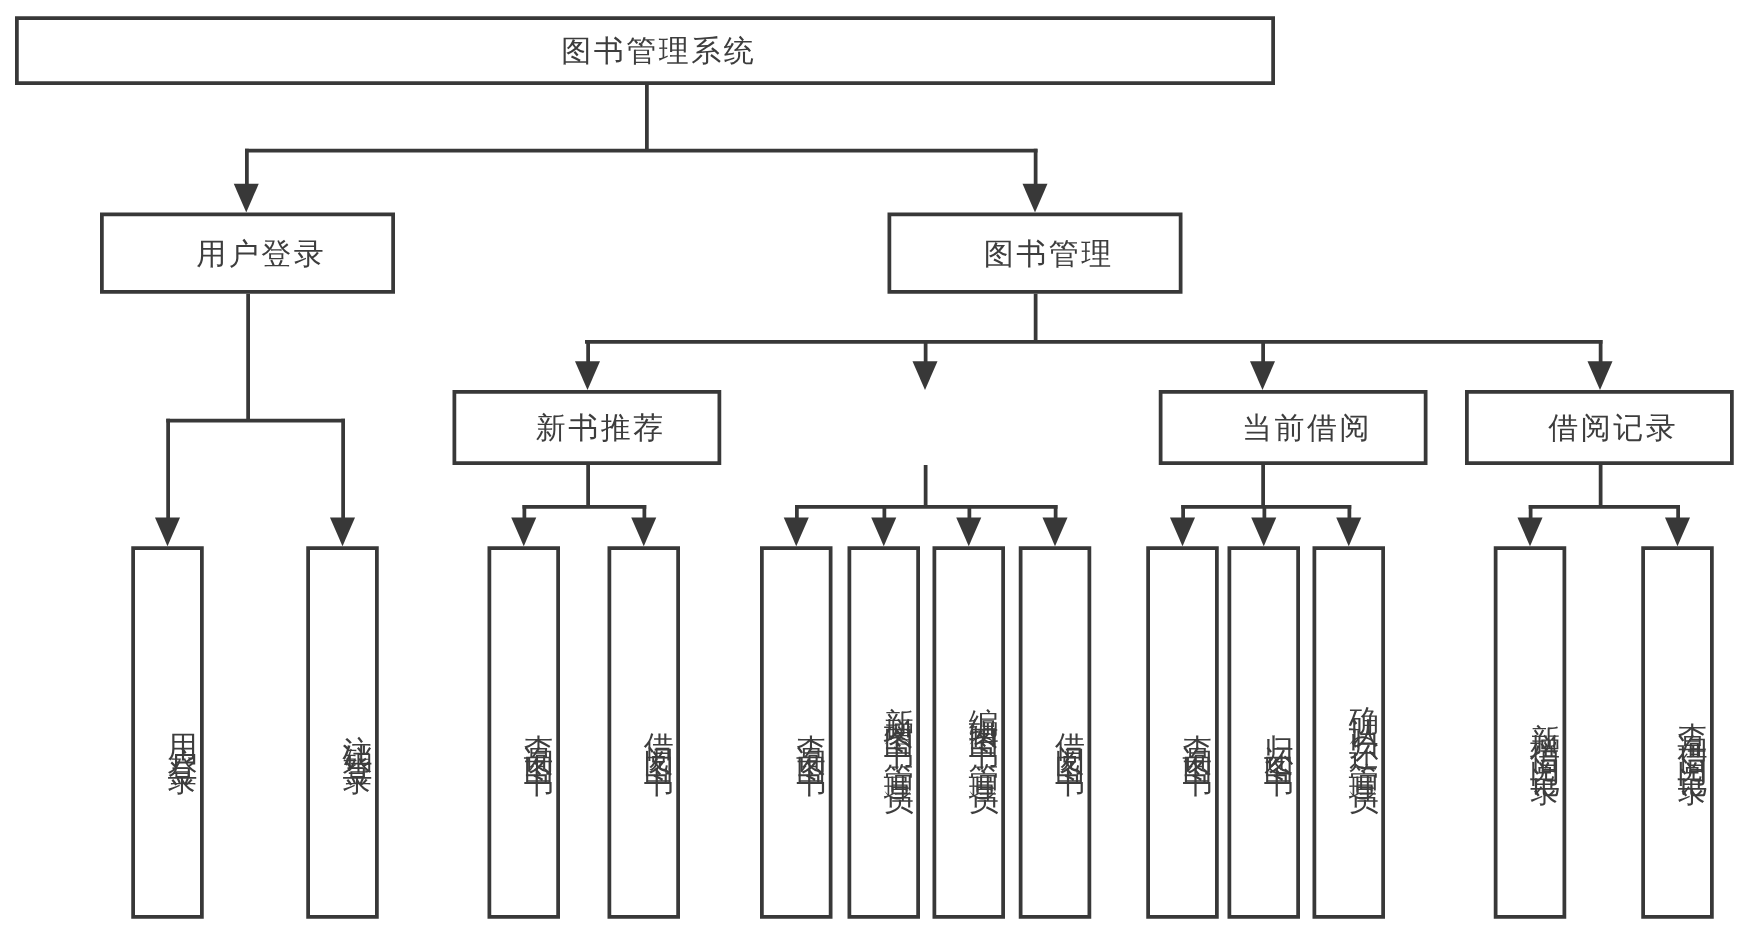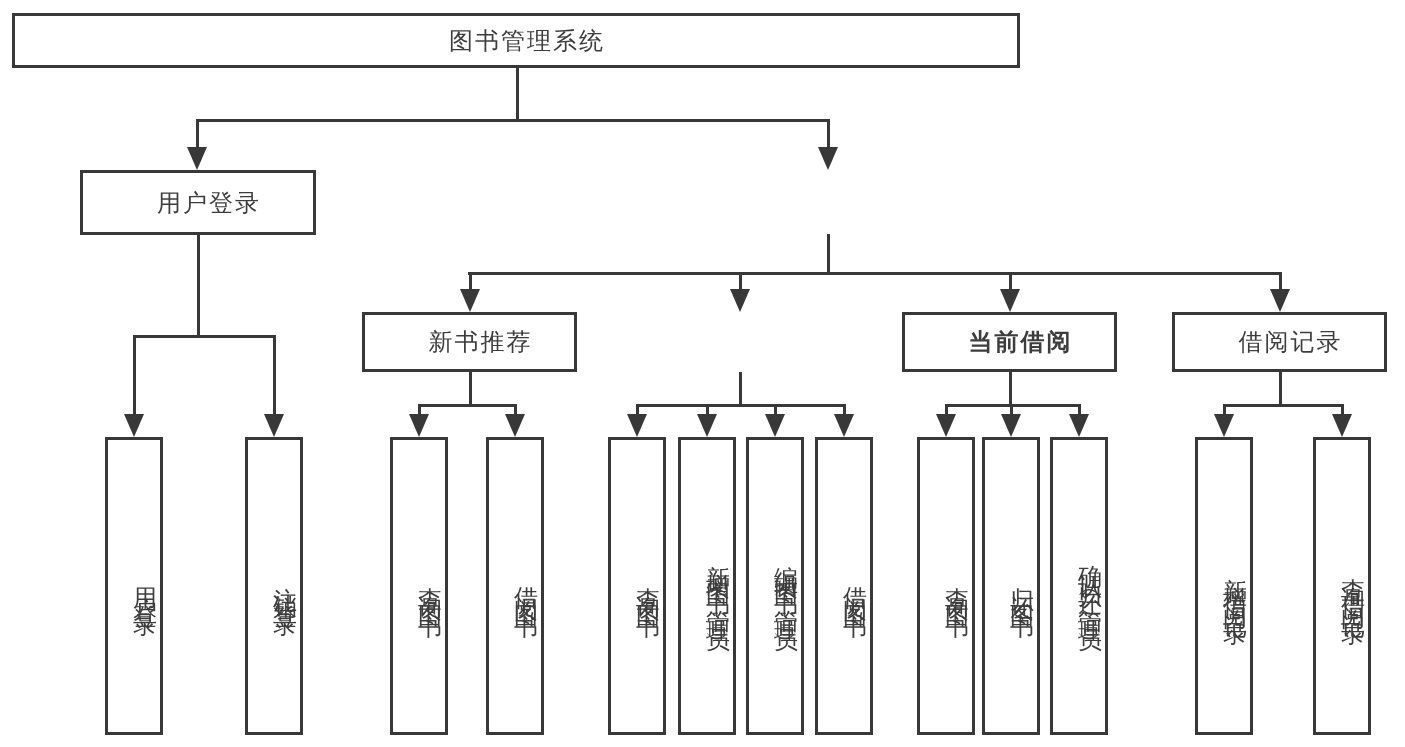--- a/index.html
+++ b/index.html
@@ -54,25 +54,28 @@
 
 <div class="canvas">
 
   <div class="box" style="left:12px; top:13px; width:1008px; height:55px;">
     <span class="h-label">图书管理系统</span>
   </div>
 
   <div class="box l2" style="left:80px;">
     <span class="h-label">用户登录</span>
   </div>
+  <div class="box l2" style="left:710px;">
+    <span class="h-label">图书管理</span>
+  </div>
 
   <div class="box l3" style="left:362px;">
     <span class="h-label">新书推荐</span>
   </div>
-  <div class="box l3" style="left:902px;font-weight:bold;">
+  <div class="box l3" style="left:927px;">
     <span class="h-label">当前借阅</span>
   </div>
   <div class="box l3" style="left:1172px;">
     <span class="h-label">借阅记录</span>
   </div>
 
   <div class="box leaf" style="left:105px;">
     <span class="v-label">用户登录</span>
   </div>
   <div class="box leaf" style="left:245px;">

